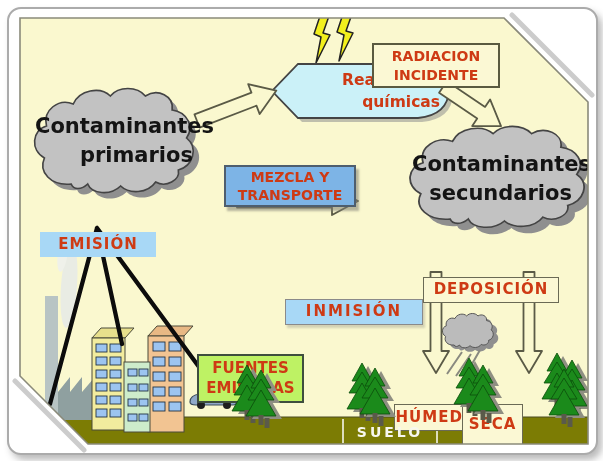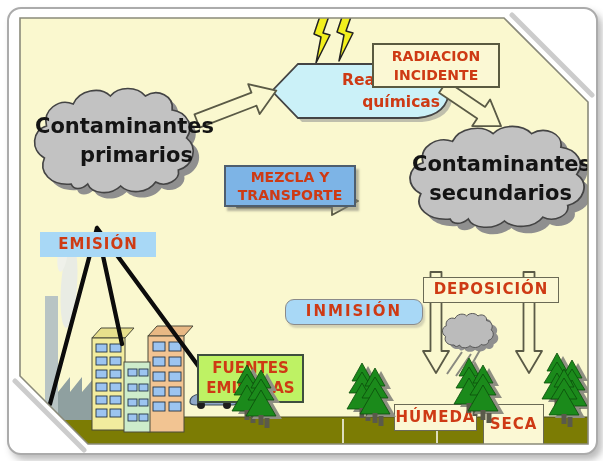--- a/index.html
+++ b/index.html
@@ -162,26 +162,27 @@
     <div class="cloud-label" style="left:412px;top:150px;width:160px;">Contaminantes
 secundarios</div>
     <div class="reacciones-label">Reacciones
 químicas</div>
 
     <div class="box box-cream" style="left:372px;top:13px;width:128px;height:45px;font-size:14px;">RADIACION
 INCIDENTE</div>
     <div class="box box-lightblue" style="left:40px;top:202px;width:116px;height:25px;font-size:15px;letter-spacing:1px;">EMISIÓN</div>
     <div class="box box-bluestrong" style="left:224px;top:135px;width:132px;height:42px;font-size:14px;">MEZCLA Y
 TRANSPORTE</div>
-    <div class="box box-lightblue-b" style="left:285px;top:269px;width:138px;height:26px;font-size:15px;letter-spacing:2px;border-radius:9px;">INMISIÓN</div>
+    <div class="box box-lightblue-b" style="left:285px;top:269px;width:138px;height:26px;font-size:15px;letter-spacing:2px;">INMISIÓN</div>
     <div class="box box-thin" style="left:423px;top:247px;width:136px;height:26px;font-size:15px;letter-spacing:1px;">DEPOSICIÓN</div>
     <div class="box box-thin" style="left:394px;top:374px;width:83px;height:27px;font-size:15px;letter-spacing:1px;">HÚMEDA</div>
-    <div class="box box-thin" style="left:483px;top:374px;width:61px;height:42px;font-size:15px;letter-spacing:1px;">SECA</div>
+    <div class="box box-thin" style="left:462px;top:374px;width:61px;height:42px;font-size:15px;letter-spacing:1px;">SECA</div>
     <div class="box box-green" style="left:197px;top:324px;width:107px;height:49px;font-size:15px;">FUENTES
 EMISORAS</div>
+    <div class="suelo-label">SUELO</div>
 
     <svg class="layer" viewBox="0 0 603 461">
       <g fill="#8F8F82">
         <use href="#pine" transform="translate(253,384)"></use>
           <use href="#pine" transform="translate(267,389)"></use>
         <use href="#pine" transform="translate(368,382)"></use>
           <use href="#pine" transform="translate(381,387)"></use>
         <use href="#pine" transform="translate(475,377)"></use>
           <use href="#pine" transform="translate(489,384)"></use>
         <use href="#pine" transform="translate(563,372)"></use>

